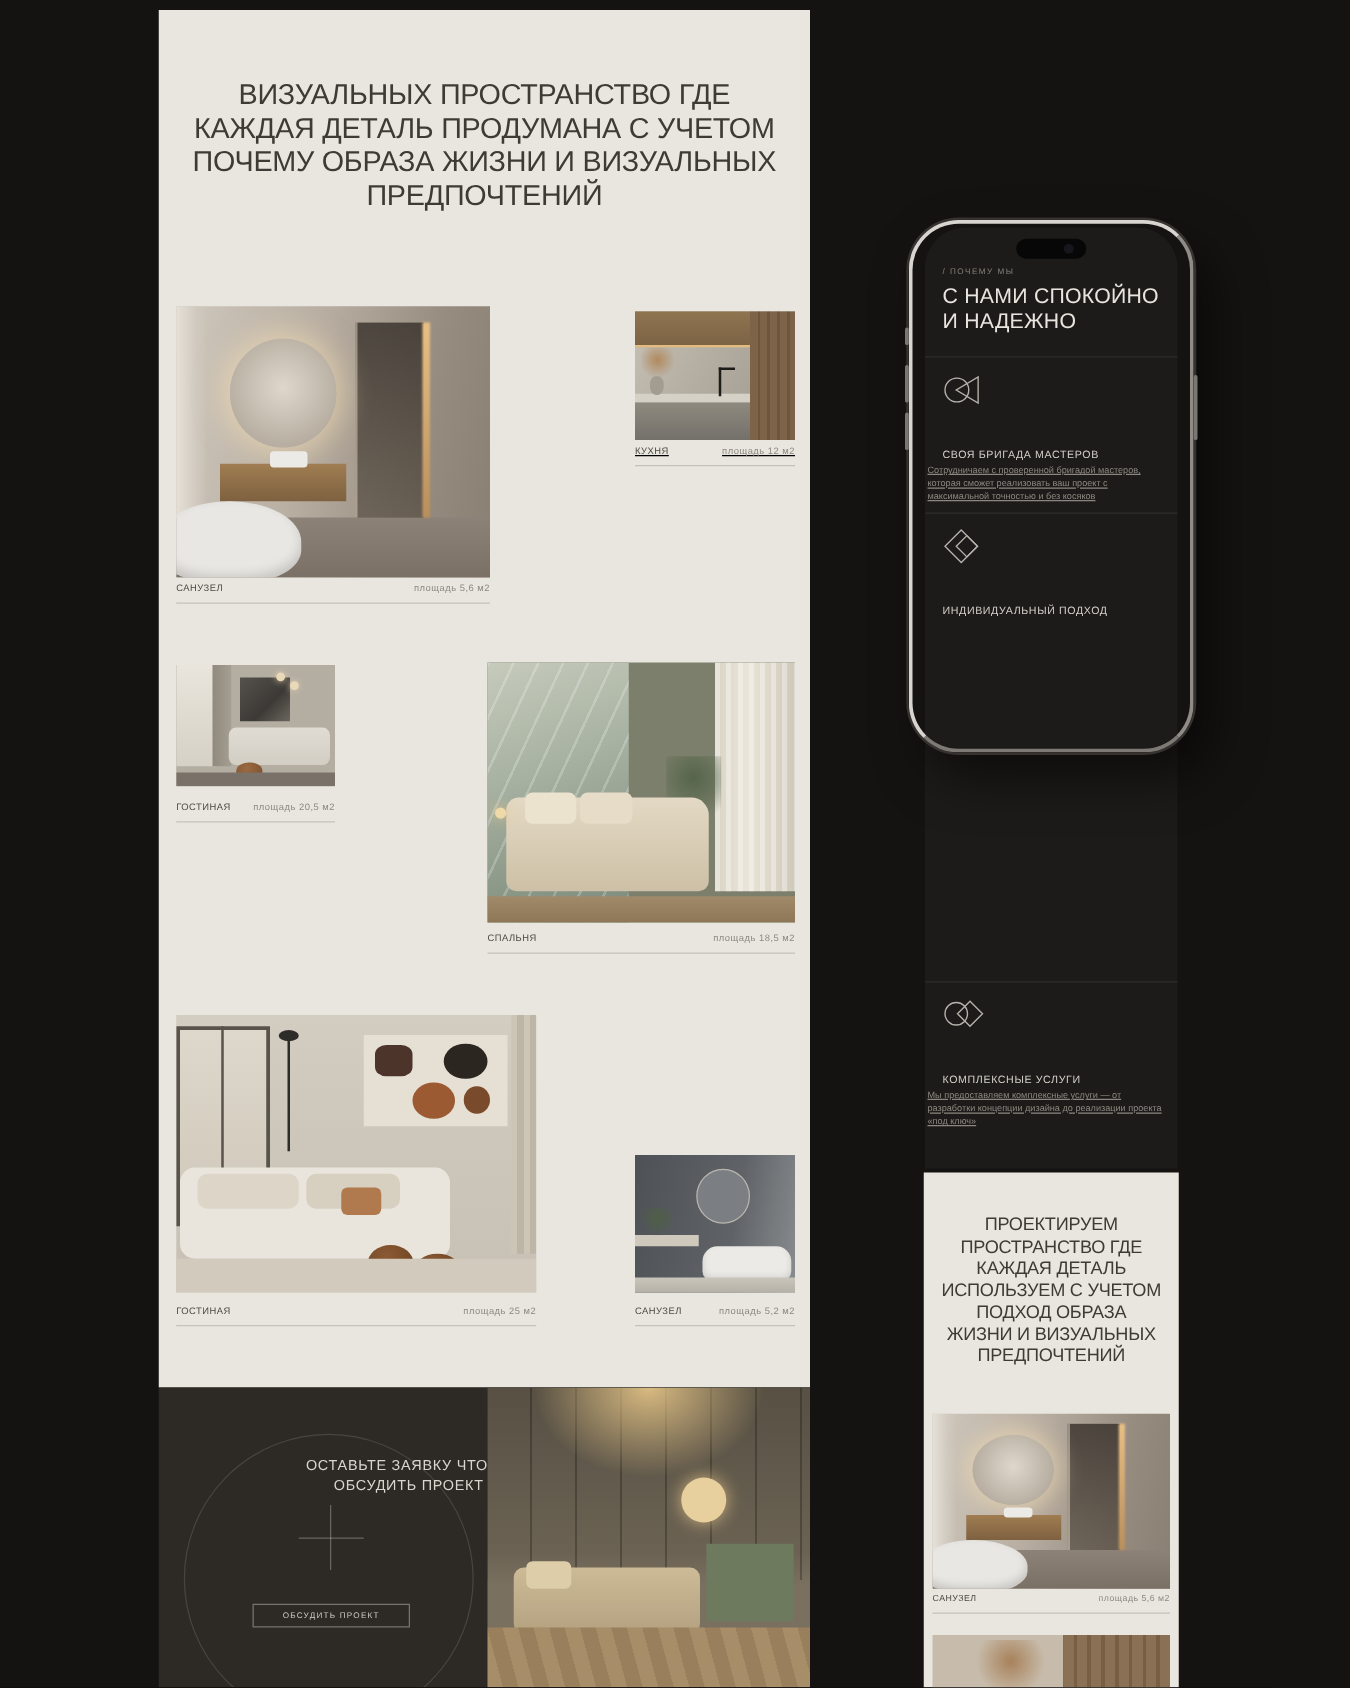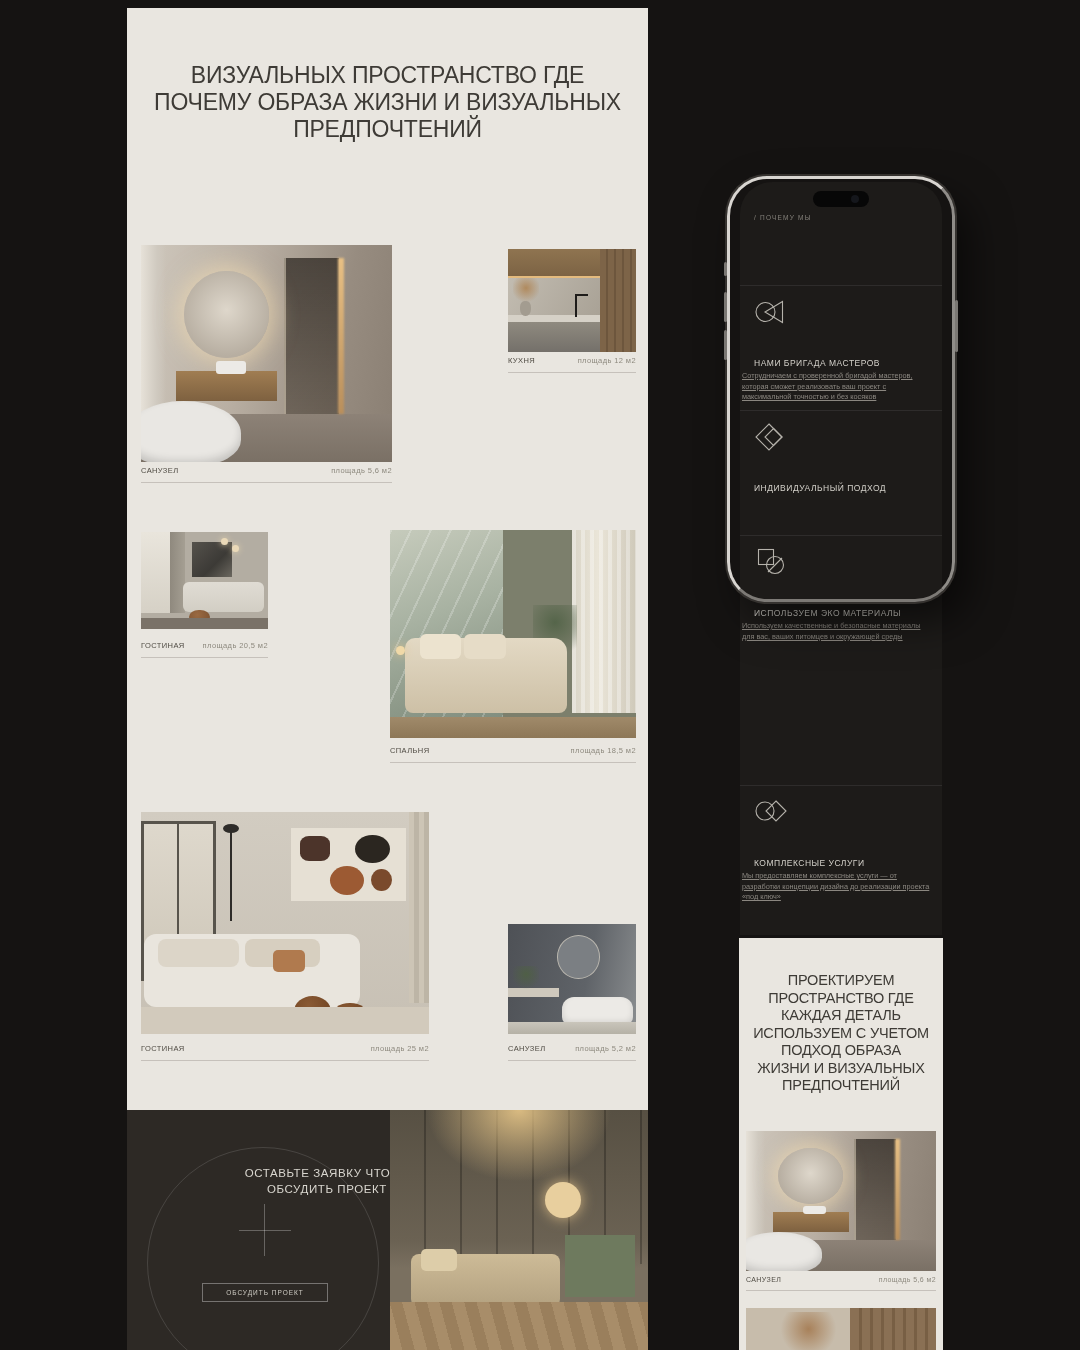--- a/index.html
+++ b/index.html
@@ -51,20 +51,21 @@
 </style>
 </head>
 <body>
 
 <div class="canvas">
 
   <div class="panel"></div>
 
   <div class="d-heading">
     <span style="display:block">ВИЗУАЛЬНЫХ ПРОСТРАНСТВО ГДЕ</span>
+    <span style="display:block">КАЖДАЯ ДЕТАЛЬ ПРОДУМАНА С УЧЕТОМ</span>
     <span style="display:block">ПОЧЕМУ ОБРАЗА ЖИЗНИ И ВИЗУАЛЬНЫХ</span>
     <span style="display:block">ПРЕДПОЧТЕНИЙ</span>
   </div>
 
   <div class="photo" style="left:141px;top:245px;width:251px;height:217px;background:linear-gradient(100deg,#cfc8bd 0%,#b9afa3 40%,#978c80 75%,#8a7f73 100%);">
     <div class="shape" style="left:0;top:0;width:10%;height:78%;background:linear-gradient(90deg,#e6e1d8,#cfc9bf 65%,rgba(207,201,191,0));"></div>
     <div class="shape" style="left:0;right:0;bottom:0;height:22%;background:linear-gradient(180deg,#8d8277,#7a7065);"></div>
     <div class="shape" style="left:57%;top:6%;width:21%;height:72%;background:linear-gradient(180deg,rgba(50,44,38,.78),rgba(74,65,55,.6));border-left:2px solid rgba(232,220,198,.5);"></div>
     <div class="shape" style="left:78.5%;top:6%;width:2.5%;height:72%;background:linear-gradient(180deg,#e8c084,#b98f5c);filter:blur(1px);"></div>
     <div class="shape" style="left:17%;top:12%;width:34%;height:40%;border-radius:50%;background:radial-gradient(circle at 50% 45%,#ded7cb,#b7aea1 72%);box-shadow:0 0 22px 6px rgba(250,225,180,.55);"></div>
@@ -80,21 +81,21 @@
   <div class="photo" style="left:508px;top:249px;width:128px;height:103px;background:#b9b3a8;">
     <div class="shape" style="left:0;top:0;width:72%;height:26%;background:linear-gradient(180deg,#8f7450,#7c6344);border-bottom:2px solid #e4bb7e;"></div>
     <div class="shape" style="left:0;top:28%;width:72%;height:36%;background:linear-gradient(120deg,#c2bcb1,#a9a296);"></div>
     <div class="shape" style="left:0;top:64%;width:72%;height:7%;background:#d6d1c7;"></div>
     <div class="shape" style="left:0;top:71%;width:72%;height:29%;background:linear-gradient(180deg,#8f8a7f,#74706a);"></div>
     <div class="shape" style="left:72%;top:0;width:28%;height:100%;background:repeating-linear-gradient(90deg,#7d6448 0 6px,#6d563d 6px 8px);"></div>
     <div class="shape" style="left:52%;top:44%;width:9%;height:20%;border-left:2px solid #1e1c1a;border-top:2px solid #1e1c1a;"></div>
     <div class="shape" style="left:4%;top:28%;width:20%;height:24%;background:radial-gradient(circle at 50% 40%,#b08a5e,rgba(176,138,94,0) 72%);"></div>
     <div class="shape" style="left:9%;top:50%;width:9%;height:15%;background:#a39c90;border-radius:40% 40% 45% 45%;"></div>
   </div>
-  <div class="cap" style="left:508px;top:356px;width:128px;">
+  <div class="cap" style="left:508px;top:356px;width:128px;text-decoration:underline;">
     <span class="l">КУХНЯ</span>
     <span class="r">площадь 12 м2</span>
   </div>
 
   <div class="photo" style="left:141px;top:532px;width:127px;height:97px;background:#b3ada2;">
     <div class="shape" style="left:0;top:0;width:26%;height:84%;background:linear-gradient(180deg,#e9e5dc,#d6d1c6);"></div>
     <div class="shape" style="left:23%;top:0;width:12%;height:84%;background:linear-gradient(90deg,#8f897e,#a59f93);"></div>
     <div class="shape" style="left:40%;top:10%;width:32%;height:36%;background:linear-gradient(135deg,#55524c,#3c3a36 60%,#6b675f);"></div>
     <div class="shape" style="left:63%;top:6%;width:7px;height:7px;border-radius:50%;background:#ead9b8;box-shadow:0 0 6px #e4d2ae;"></div>
     <div class="shape" style="left:72%;top:13%;width:7px;height:7px;border-radius:50%;background:#ead9b8;box-shadow:0 0 6px #e4d2ae;"></div>
@@ -180,53 +181,46 @@
       <div class="shape" style="left:12%;top:58%;width:14%;height:9%;background:#ddcda9;border-radius:5px;"></div>
       <div class="shape" style="left:10%;top:80%;width:14%;height:13%;background:radial-gradient(circle at 45% 35%,#c0a377,#9b805a);border-radius:50%;"></div>
       <div class="shape" style="left:24%;top:83%;width:12%;height:11%;background:radial-gradient(circle at 45% 35%,#b69a71,#927857);border-radius:50%;"></div>
       <div class="shape" style="left:0;right:0;bottom:0;height:20%;background:repeating-linear-gradient(75deg,#a88d69 0 12px,#9a7f5c 12px 24px);"></div>
     </div>
   </div>
 
   <div class="screen"></div>
 
   <div class="kicker">/ ПОЧЕМУ МЫ</div>
+  <div class="p-heading">
+    <span style="display:block">С НАМИ СПОКОЙНО</span>
+    <span style="display:block">И НАДЕЖНО</span>
+  </div>
 
   <div class="feature" style="top:285px;">
     <div class="ic">
       <svg width="34" height="34" viewBox="0 0 34 34" fill="none" stroke="#b5b2ab" stroke-width="1.1">
         <circle cx="11.5" cy="17" r="9.5"></circle>
           <path d="M28.5 6.5 L28.5 27.5 L11 17 Z"></path>
       </svg>
     </div>
-    <div class="t">НАМИ БРИГАДА МАСТЕРОВ</div>
+    <div class="t">СВОЯ БРИГАДА МАСТЕРОВ</div>
     <div class="x">Сотрудничаем с проверенной бригадой мастеров, которая сможет реализовать ваш проект с максимальной точностью и без косяков</div>
   </div>
 
   <div class="feature" style="top:410px;">
     <div class="ic">
       <svg width="34" height="34" viewBox="0 0 34 34" fill="none" stroke="#b5b2ab" stroke-width="1.1">
         <path d="M15 4 L28 17 L15 30 L2 17 Z"></path>
           <path d="M19.5 8.5 L28 17 L19.5 25.5 L11 17 Z"></path>
       </svg>
     </div>
     <div class="t">ИНДИВИДУАЛЬНЫЙ ПОДХОД</div>
   </div>
 
-  <div class="feature" style="top:535px;">
-    <div class="ic">
-      <svg width="34" height="34" viewBox="0 0 34 34" fill="none" stroke="#b5b2ab" stroke-width="1.1">
-        <rect x="4.5" y="4.5" width="15" height="15"></rect>
-          <circle cx="21" cy="20" r="8.5"></circle>
-          <path d="M14 27 L28 13"></path>
-      </svg>
-    </div>
-    <div class="t">ИСПОЛЬЗУЕМ ЭКО МАТЕРИАЛЫ</div>
-    <div class="x">Используем качественные и безопасные материалы для вас, ваших питомцев и окружающей среды</div>
-  </div>
 
 
   <div class="feature" style="top:785px;">
     <div class="ic">
       <svg width="34" height="34" viewBox="0 0 34 34" fill="none" stroke="#b5b2ab" stroke-width="1.1">
         <circle cx="11" cy="16" r="9"></circle>
           <path d="M22 6 L32 16 L22 26 L12 16 Z"></path>
       </svg>
     </div>
     <div class="t">КОМПЛЕКСНЫЕ УСЛУГИ</div>

